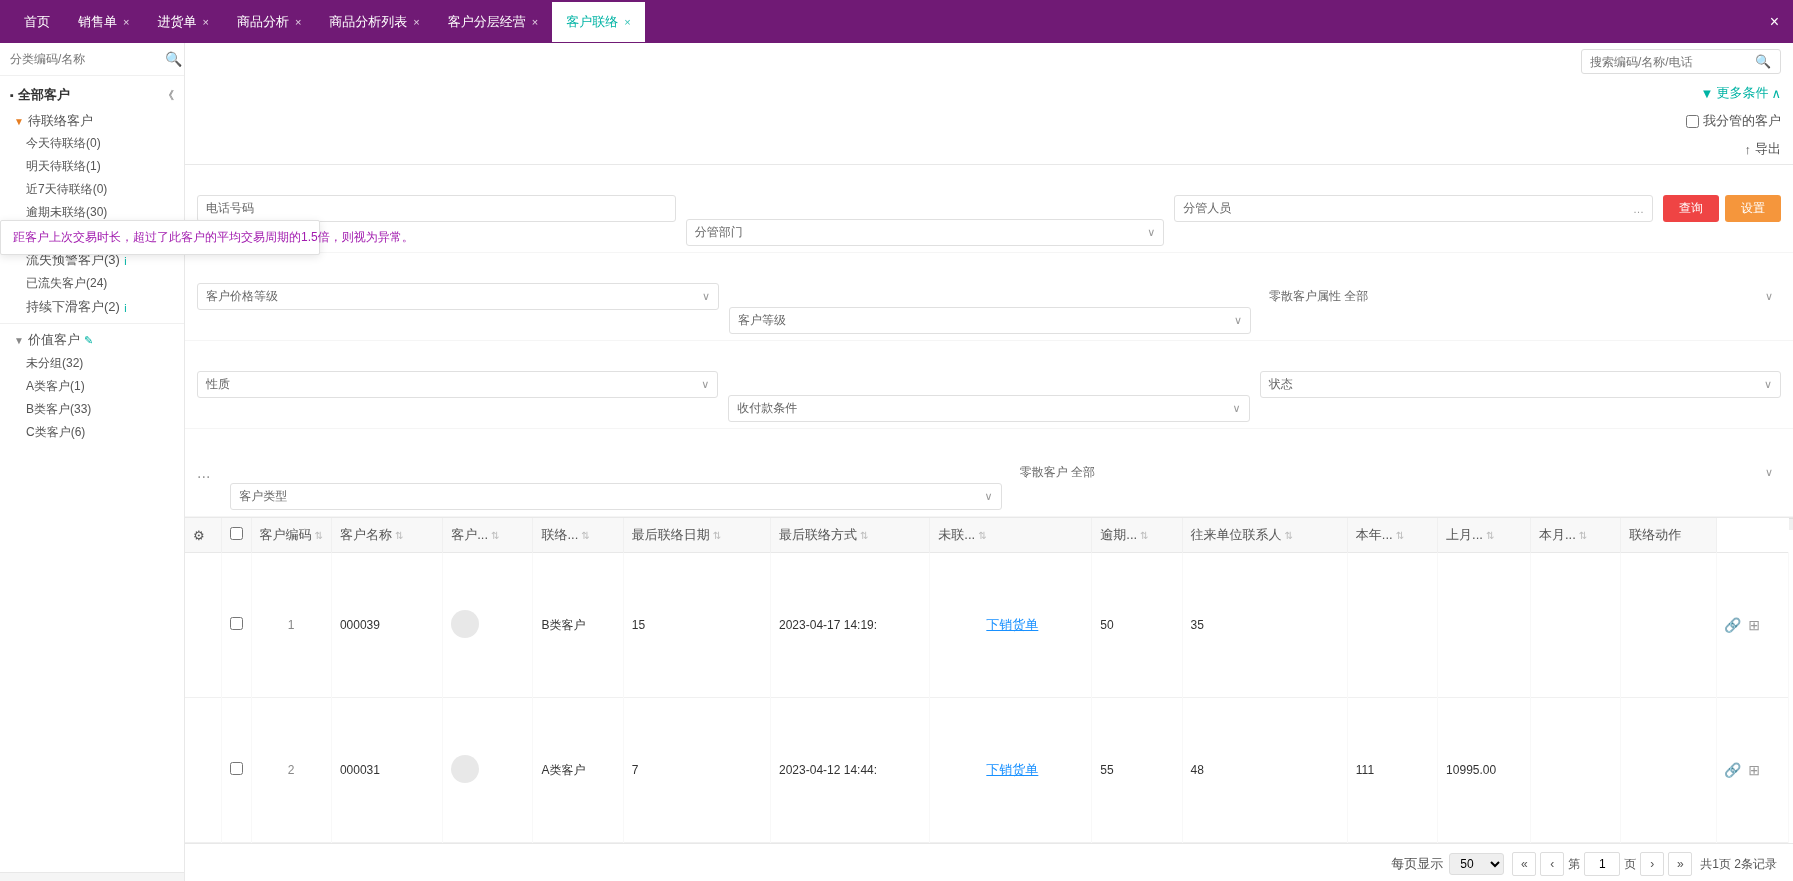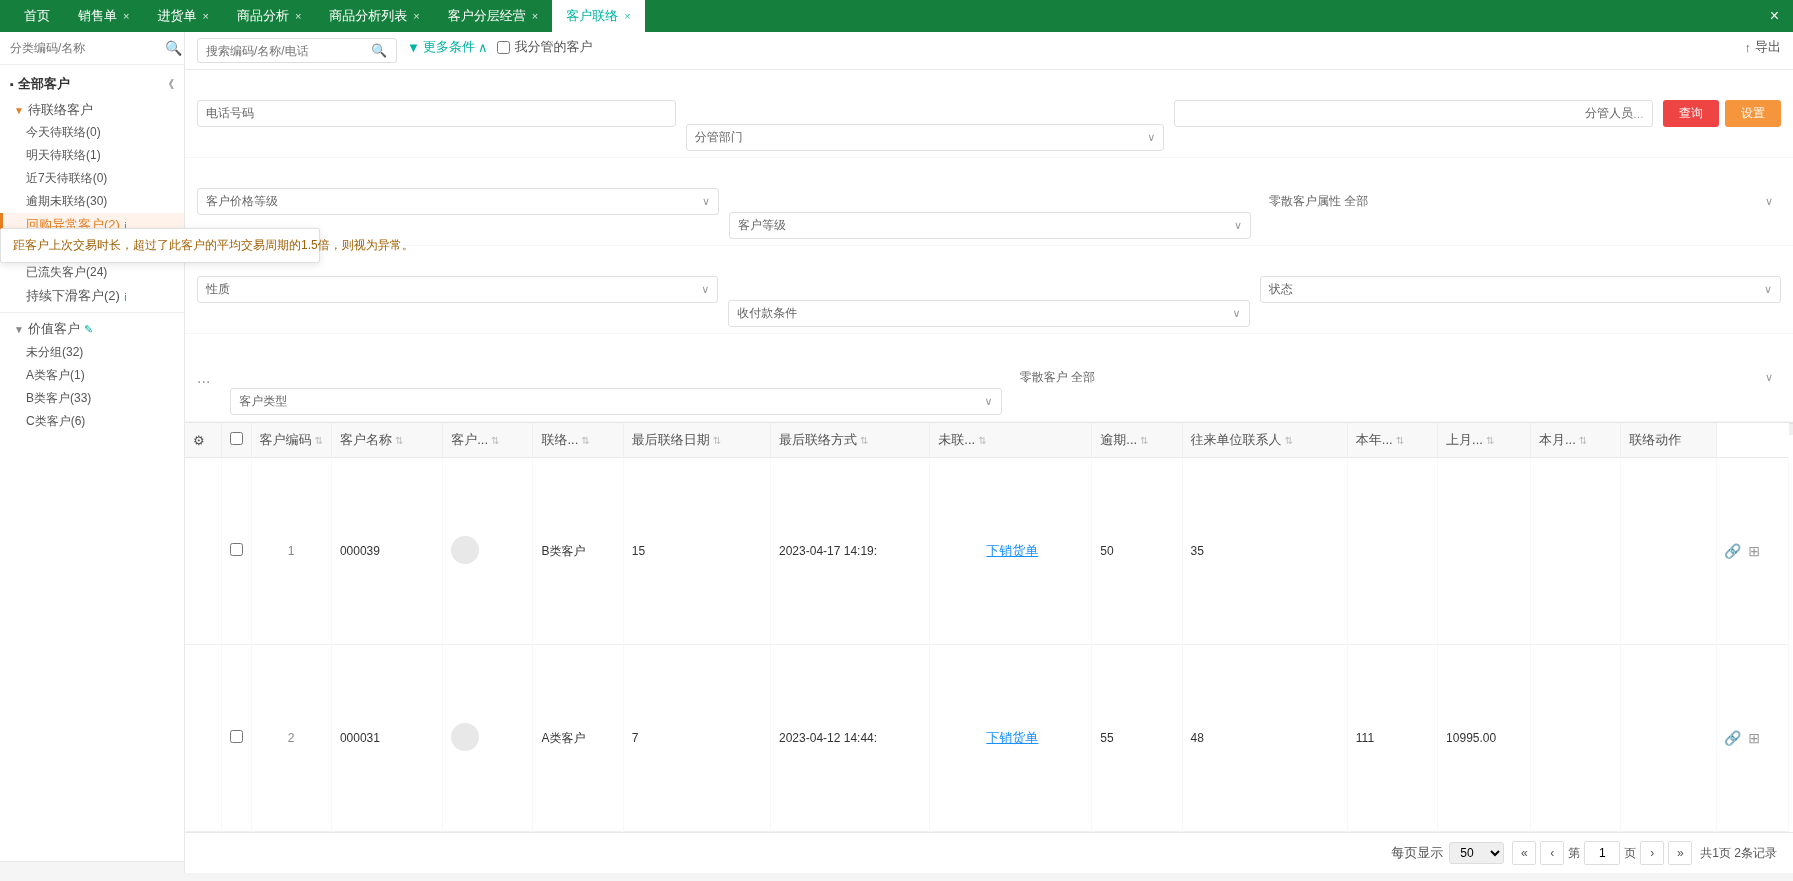--- a/index.html
+++ b/index.html
@@ -1,21 +1,21 @@
 <!DOCTYPE html>
 <html><head>
   <meta charset="utf-8">
   <style>
     * { box-sizing: border-box; margin: 0; padding: 0; font-family: 'Microsoft YaHei', Arial, sans-serif; font-size: 13px; }
     body { background: #f5f5f5; overflow: hidden; width: 1793px; height: 881px; }
 
     
     .top-nav {
-      height: 32px;
-      background: #15803d;
+      height: 43px;
+      background: #701a75;
       display: flex;
       align-items: center;
       padding: 0 10px;
       position: relative;
     }
     .top-nav .nav-item {
       color: #fff;
       padding: 0 14px;
       height: 40px;
       display: flex;
@@ -135,26 +135,26 @@
     .tree-group-header .arrow {
       margin-right: 4px;
       font-size: 10px;
       color: #888;
     }
 
     
     .tooltip-box {
       position: absolute;
       left: 0;
-      top: 228px;
+      top: 220px;
       background: #fff;
       border: 1px solid #e0e0e0;
       padding: 8px 12px;
       font-size: 12px;
-      color: #a16207;
+      color: #a21caf;
       z-index: 100;
       max-width: 320px;
       box-shadow: 0 2px 8px rgba(0,0,0,0.1);
       border-radius: 2px;
       white-space: nowrap;
     }
 
     
     .content-area {
       flex: 1;
@@ -162,23 +162,24 @@
       flex-direction: column;
       overflow: hidden;
     }
 
     
     .filter-bar {
       background: #fff;
       border-bottom: 1px solid #e8e8e8;
       padding: 6px 12px;
       display: flex;
-      align-items: flex-start;
+      align-items: flex-end;
       gap: 10px;
       flex-shrink: 0;
+      flex-direction: column;
     }
     .filter-bar .search-input {
       border: 1px solid #ddd;
       border-radius: 3px;
       padding: 4px 8px;
       width: 200px;
       outline: none;
       font-size: 12px;
       display: flex;
       align-items: center;
@@ -561,21 +562,21 @@
     <div class="filter-conditions">
 
       <div class="filter-row">
         <div class="filter-field">
           <span class="label">电话号码</span>
         </div>
         <div class="filter-field filter-field-wide">
           <span class="label">分管部门</span>
           <span class="chevron">∨</span>
         </div>
-        <div class="filter-field" style="min-width:260px;justify-content:flex-end;">
+        <div class="filter-field" style="min-width:260px;">
           <span class="label">分管人员</span>
           <span class="chevron">…</span>
         </div>
         <div class="action-btns">
           <button class="btn-query">查询</button>
           <button class="btn-settings">设置</button>
         </div>
       </div>
 
       <div class="filter-row">

